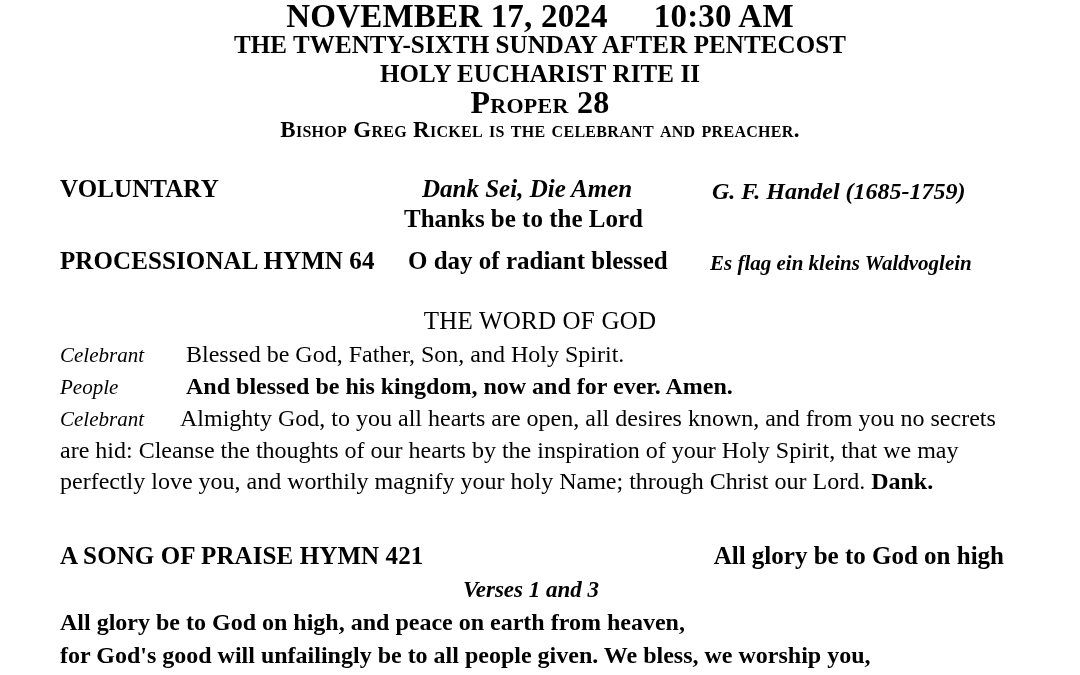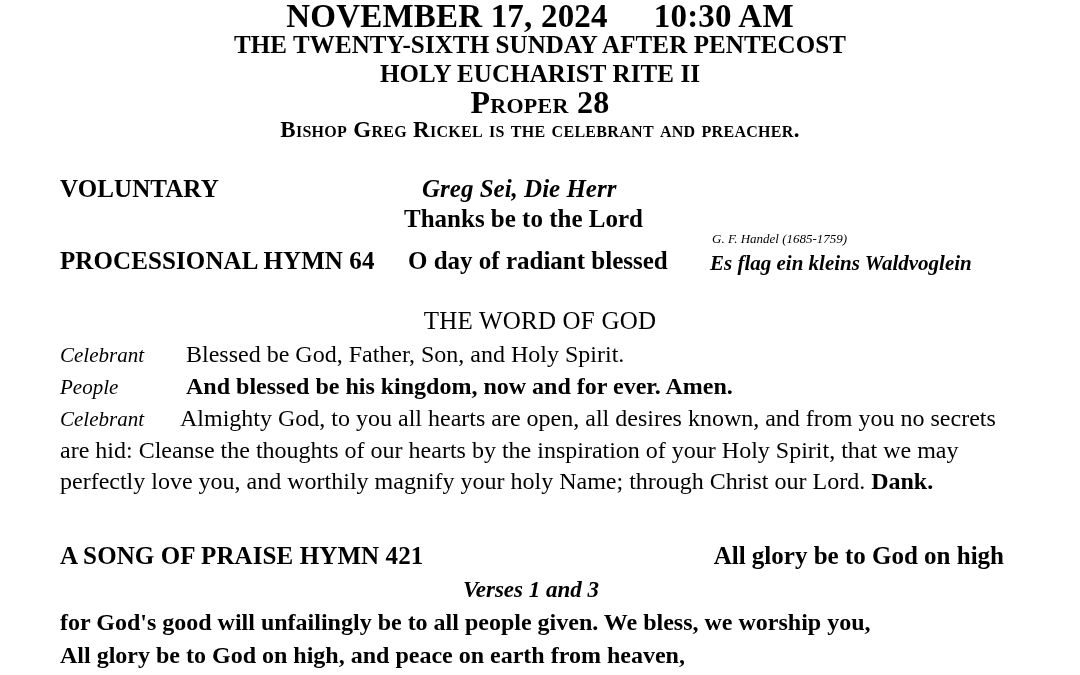--- a/index.html
+++ b/index.html
@@ -75,25 +75,24 @@
     font-style: italic;
     font-size: 25px;
     line-height: 30px;
   }
   .work-title-upright {
     font-weight: bold;
     font-size: 25px;
     line-height: 30px;
   }
   .composer {
-    font-weight: normal;
-    font-style: italic;
-    font-size: 13px;
-    line-height: 30px;
-    margin-top: 48px;
+    font-weight: bold;
+    font-style: italic;
+    font-size: 24px;
+    line-height: 30px;
   }
   .tune-name {
     font-weight: bold;
     font-style: italic;
     font-size: 21px;
     line-height: 30px;
   }
 
   
   .voluntary {
@@ -190,21 +189,21 @@
   <div class="masthead">
     <div class="line-date"><span>NOVEMBER 17, 2024</span><span class="gap"></span><span>10:30 AM</span></div>
     <div class="line-season">THE TWENTY-SIXTH SUNDAY AFTER PENTECOST</div>
     <div class="line-rite">HOLY EUCHARIST RITE II</div>
     <div class="line-proper">Proper 28</div>
     <div class="line-clergy">Bishop Greg Rickel is the celebrant and preacher.</div>
   </div>
 
   <div class="voluntary">
     <div class="rubric-heading lbl">VOLUNTARY</div>
-    <div class="work-title ttl">Greg Sei, Die Herr</div>
+    <div class="work-title ttl">Dank Sei, Die Amen</div>
     <div class="composer cmp">G. F. Handel (1685-1759)</div>
     <div class="work-title-upright sub">Thanks be to the Lord</div>
   </div>
 
   <div class="processional">
     <div class="rubric-heading lbl">PROCESSIONAL HYMN 64</div>
     <div class="work-title-upright ttl">O day of radiant blessed</div>
     <div class="tune-name tune">Es flag ein kleins Waldvoglein</div>
   </div>
 
@@ -221,16 +220,16 @@
     </div>
   </div>
 
   <p class="prayer"><span class="speaker-inline">Celebrant</span><span class="indent"></span><span>Almighty God, to you all hearts are open, all desires known, and from you no secrets are hid: Cleanse the thoughts of our hearts by the inspiration of your Holy Spirit, that we may perfectly love you, and worthily magnify your holy Name; through Christ our Lord. </span><b>Dank.</b></p>
 
   <div class="praise">
     <div class="rubric-heading lbl">A SONG OF PRAISE  HYMN 421</div>
     <div class="work-title-upright ttl">All glory be to God on high</div>
   </div>
   <div class="verses">Verses 1 and 3</div>
+  <div class="canticle">All glory be to God on high, and peace on earth from heaven,</div>
   <div class="canticle">for God's good will unfailingly be to all people given. We bless, we worship you,</div>
-  <div class="canticle">All glory be to God on high, and peace on earth from heaven,</div>
 
 </div>
 
 </body></html>

